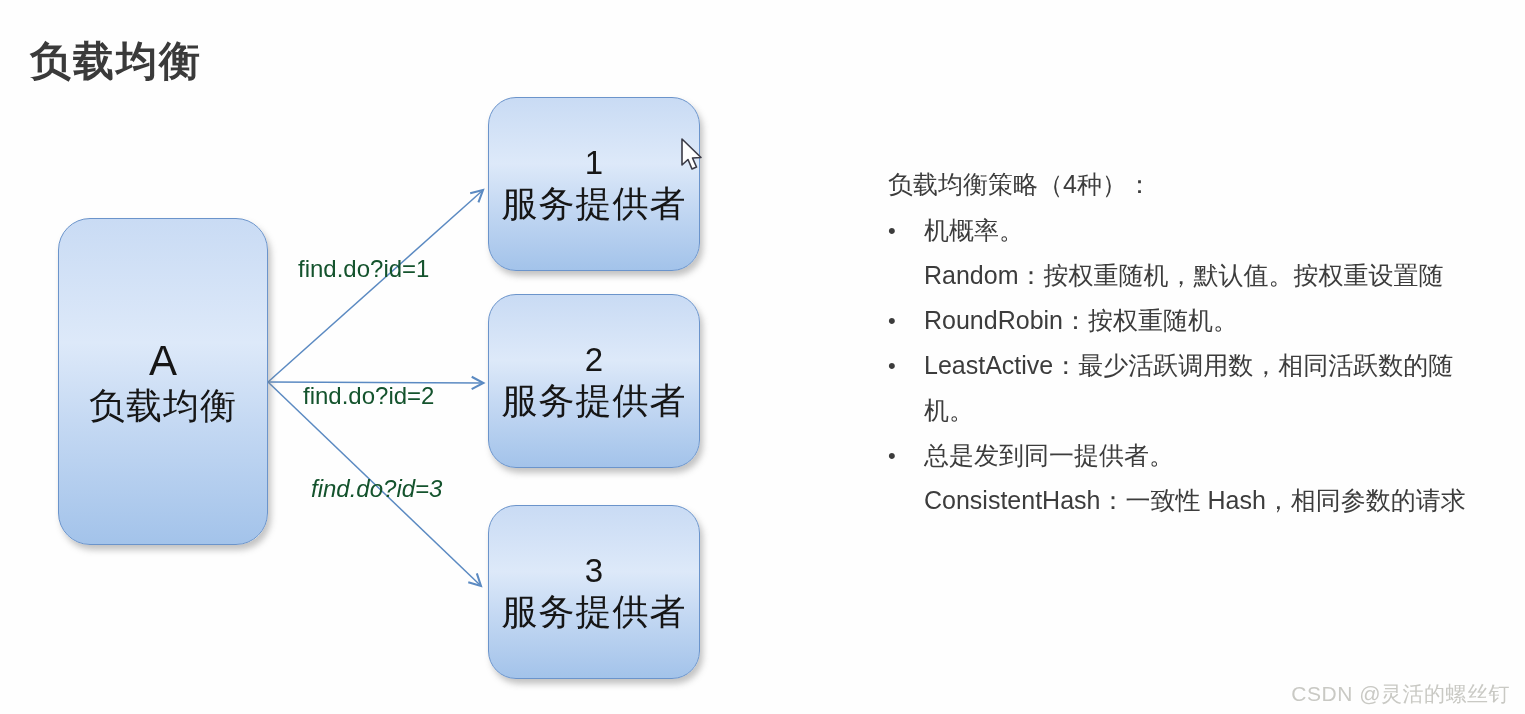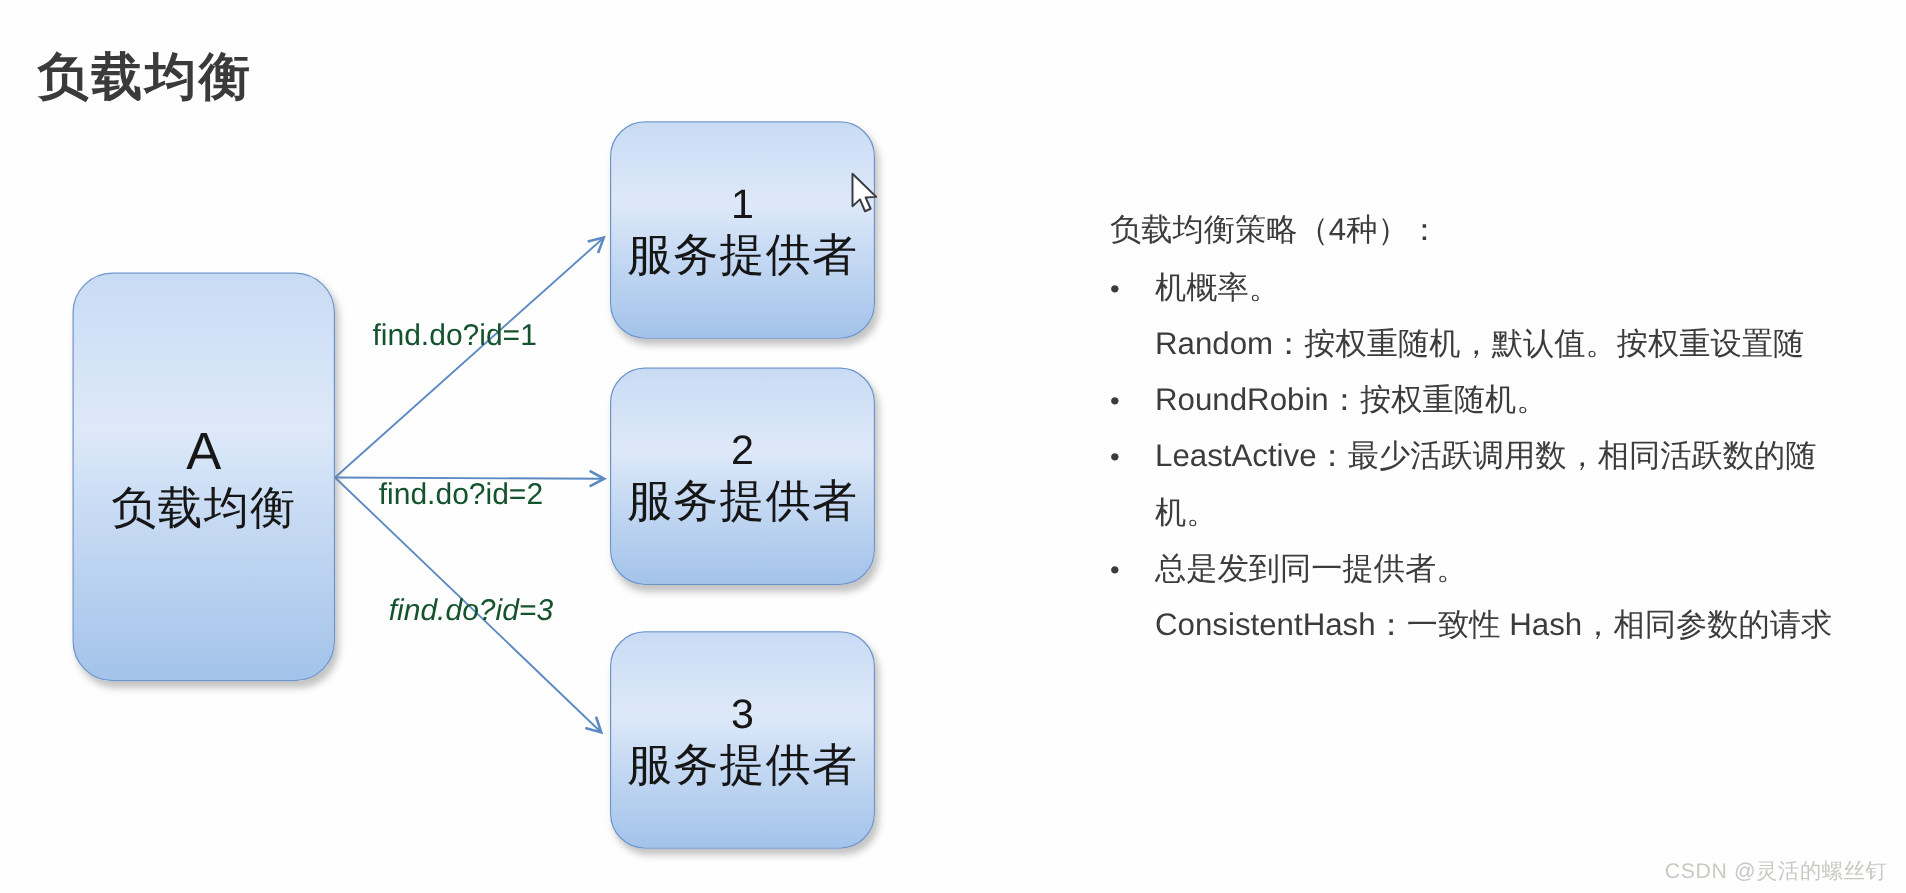--- a/index.html
+++ b/index.html
@@ -96,21 +96,21 @@
     font-size: 22px;
     line-height: 45px;
     color: #3c3c3c;
   }
   .bullet-text { flex: 1 1 auto; }
 
   
   .watermark {
     position: absolute;
     right: 15px; bottom: 6px;
-    font-size: 17px;
+    font-size: 21px;
     color: #c9c9c4;
     letter-spacing: 0.5px;
   }
 </style>
 </head>
 <body>
 
 <div class="slide">
 
   <h1 class="page-title">负载均衡</h1>

